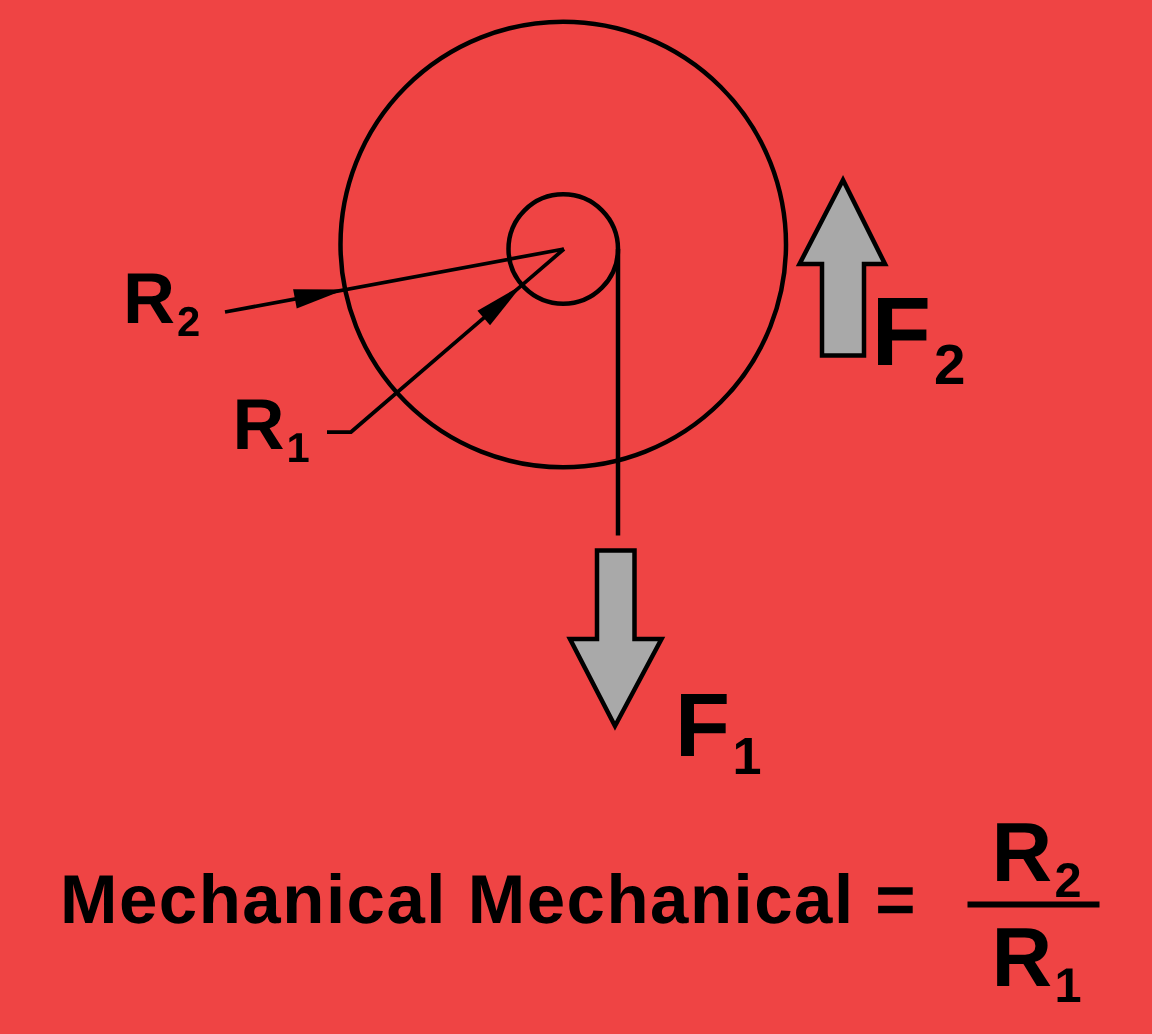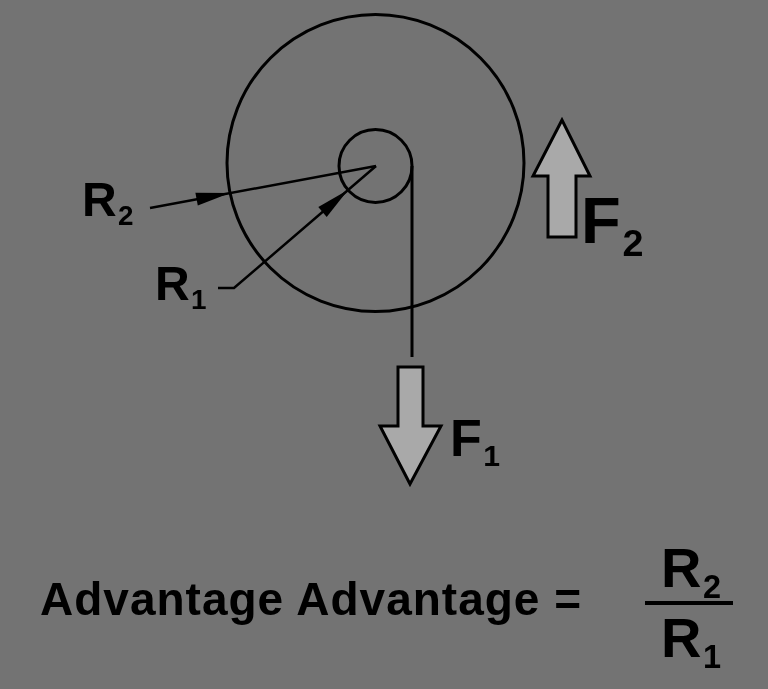--- a/index.html
+++ b/index.html
@@ -1,21 +1,21 @@
 <!DOCTYPE html>
 <html><head>
 <meta charset="utf-8">
 <style>
   html, body { margin: 0; padding: 0; }
   body { background: #ffffff; }
   #stage {
     position: relative;
     width: 768px;
     height: 689px;
-    background: #737373;
+    background: #ef4444;
     overflow: hidden;
     font-family: "Liberation Sans", sans-serif;
     color: #000000;
   }
   #diagram-svg {
     position: absolute;
     left: 0; top: 0;
     width: 768px; height: 689px;
   }
   .label {
@@ -27,21 +27,21 @@
   }
   .sub {
     font-size: 0.58em;
     position: relative;
     top: 0.34em;
     margin-left: 0.05em;
   }
   .lbl-r2 { left: 82px;  top: 176px; font-size: 48px; }
   .lbl-r1 { left: 155px; top: 260px; font-size: 48px; }
   .lbl-f2 { left: 581px; top: 188px; font-size: 65px; }
-  .lbl-f1 { left: 450px; top: 412px; font-size: 52px; }
+  .lbl-f1 { left: 450px; top: 454px; font-size: 60px; }
 
   .formula-lhs {
     position: absolute;
     left: 40px; top: 576px;
     font-size: 46px;
     font-weight: bold;
     letter-spacing: 1px;
     line-height: 1;
     white-space: nowrap;
   }
@@ -89,21 +89,21 @@
   </svg>
 
   <div class="label lbl-r2"><span>R</span><span class="sub">2</span></div>
 
   <div class="label lbl-r1"><span>R</span><span class="sub">1</span></div>
 
   <div class="label lbl-f2"><span>F</span><span class="sub">2</span></div>
 
   <div class="label lbl-f1"><span>F</span><span class="sub">1</span></div>
 
-  <div class="formula-lhs">Advantage Advantage =</div>
+  <div class="formula-lhs">Mechanical Mechanical =</div>
 
   <div class="frac-num"><span>R</span><span class="sub">2</span></div>
 
   <div class="frac-bar"></div>
 
   <div class="frac-den"><span>R</span><span class="sub">1</span></div>
 
 </div>
 
 </body></html>

